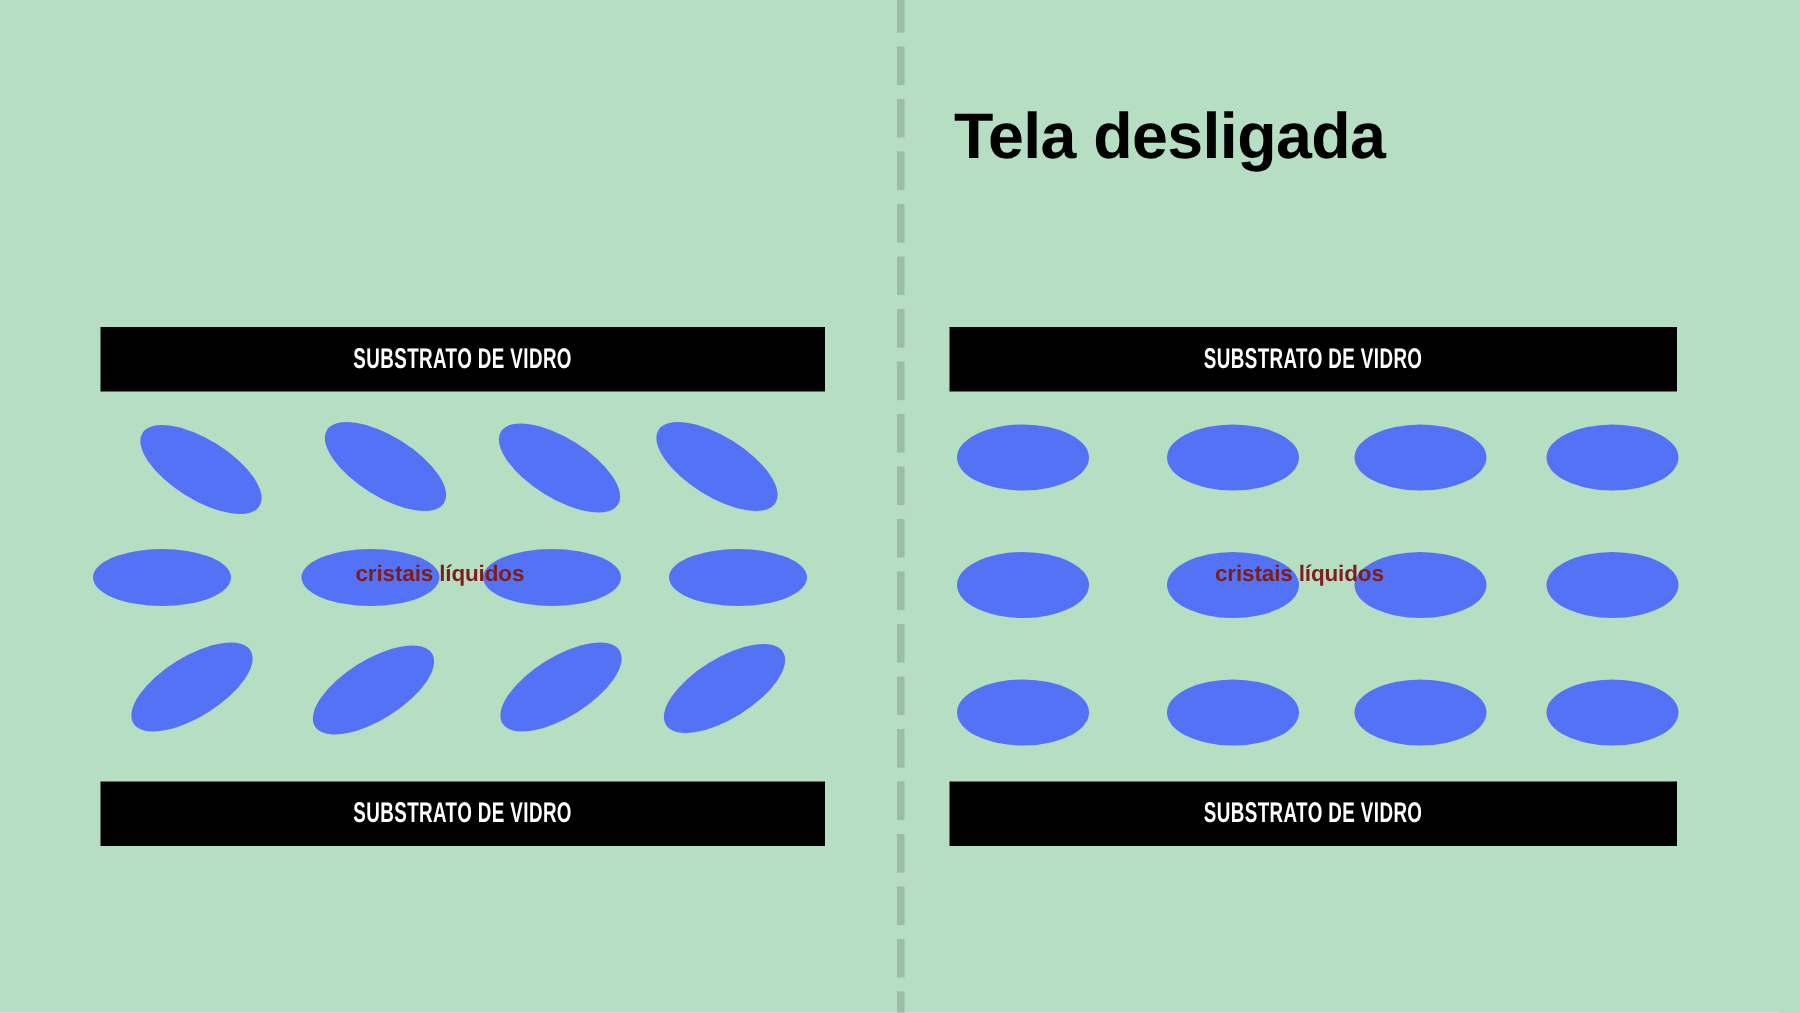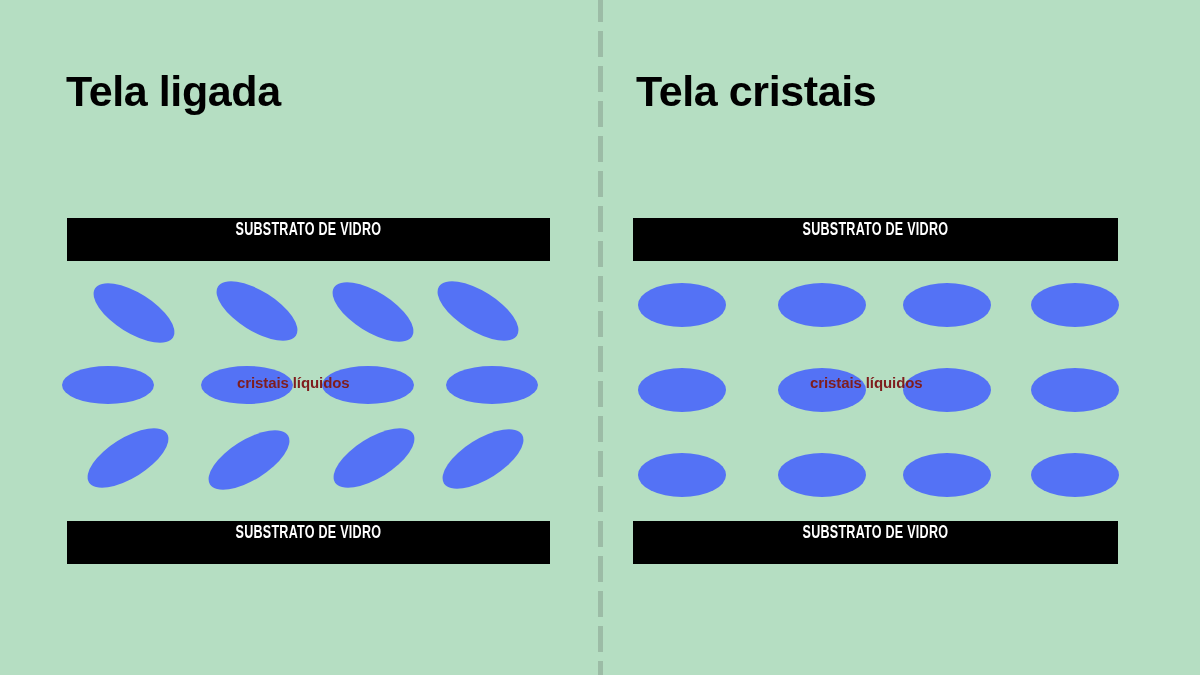--- a/index.html
+++ b/index.html
@@ -60,21 +60,21 @@
   }
   .panel-left  .panel-title { left: 66px; }
   .panel-right .panel-title { left: 34px; }
 
   
   .substrate {
     position: absolute;
     height: 43px;
     background: #000000;
     display: flex;
-    align-items: flex-start;
+    align-items: center;
     justify-content: center;
   }
   .substrate-label {
     color: #ffffff;
     font-size: 19px;
     font-weight: bold;
     letter-spacing: 0.4px;
     transform: scaleX(0.66);
     transform-origin: center center;
     white-space: nowrap;
@@ -110,21 +110,20 @@
   }
   .panel-left  .crystal-caption { left: 237px; top: 374px; }
   .panel-right .crystal-caption { left: 208px; top: 374px; }
 </style>
 </head>
 <body>
 
 <div id="stage">
 
   <div class="panel panel-left">
-    <div class="panel-title">Tela ligada</div>
 
     <div class="substrate substrate-top">
       <span class="substrate-label">SUBSTRATO DE VIDRO</span>
     </div>
 
     <div class="crystal-field">
         <div class="crystal" style="width: 92px; height: 40px; left: 88px; top: 293px; background: rgb(84, 114, 245); transform: rotate(32deg);"></div>
         <div class="crystal" style="width: 92px; height: 40px; left: 211px; top: 291px; background: rgb(84, 114, 245); transform: rotate(32deg);"></div>
         <div class="crystal" style="width: 92px; height: 40px; left: 327px; top: 292px; background: rgb(84, 114, 245); transform: rotate(32deg);"></div>
         <div class="crystal" style="width: 92px; height: 40px; left: 432px; top: 291px; background: rgb(84, 114, 245); transform: rotate(32deg);"></div>
@@ -141,21 +140,21 @@
     <div class="crystal-caption">cristais líquidos</div>
 
     <div class="substrate substrate-bottom">
       <span class="substrate-label">SUBSTRATO DE VIDRO</span>
     </div>
   </div>
 
   <div class="divider"></div>
 
   <div class="panel panel-right">
-    <div class="panel-title">Tela cristais</div>
+    <div class="panel-title">Tela desligada</div>
 
     <div class="substrate substrate-top">
       <span class="substrate-label">SUBSTRATO DE VIDRO</span>
     </div>
 
     <div class="crystal-field">
         <div class="crystal" style="width: 44px; height: 88px; left: 58px; top: 261px; background: rgb(84, 114, 245); transform: rotate(90deg);"></div>
         <div class="crystal" style="width: 44px; height: 88px; left: 58px; top: 346px; background: rgb(84, 114, 245); transform: rotate(90deg);"></div>
         <div class="crystal" style="width: 44px; height: 88px; left: 58px; top: 431px; background: rgb(84, 114, 245); transform: rotate(90deg);"></div>
         <div class="crystal" style="width: 44px; height: 88px; left: 198px; top: 261px; background: rgb(84, 114, 245); transform: rotate(90deg);"></div>

